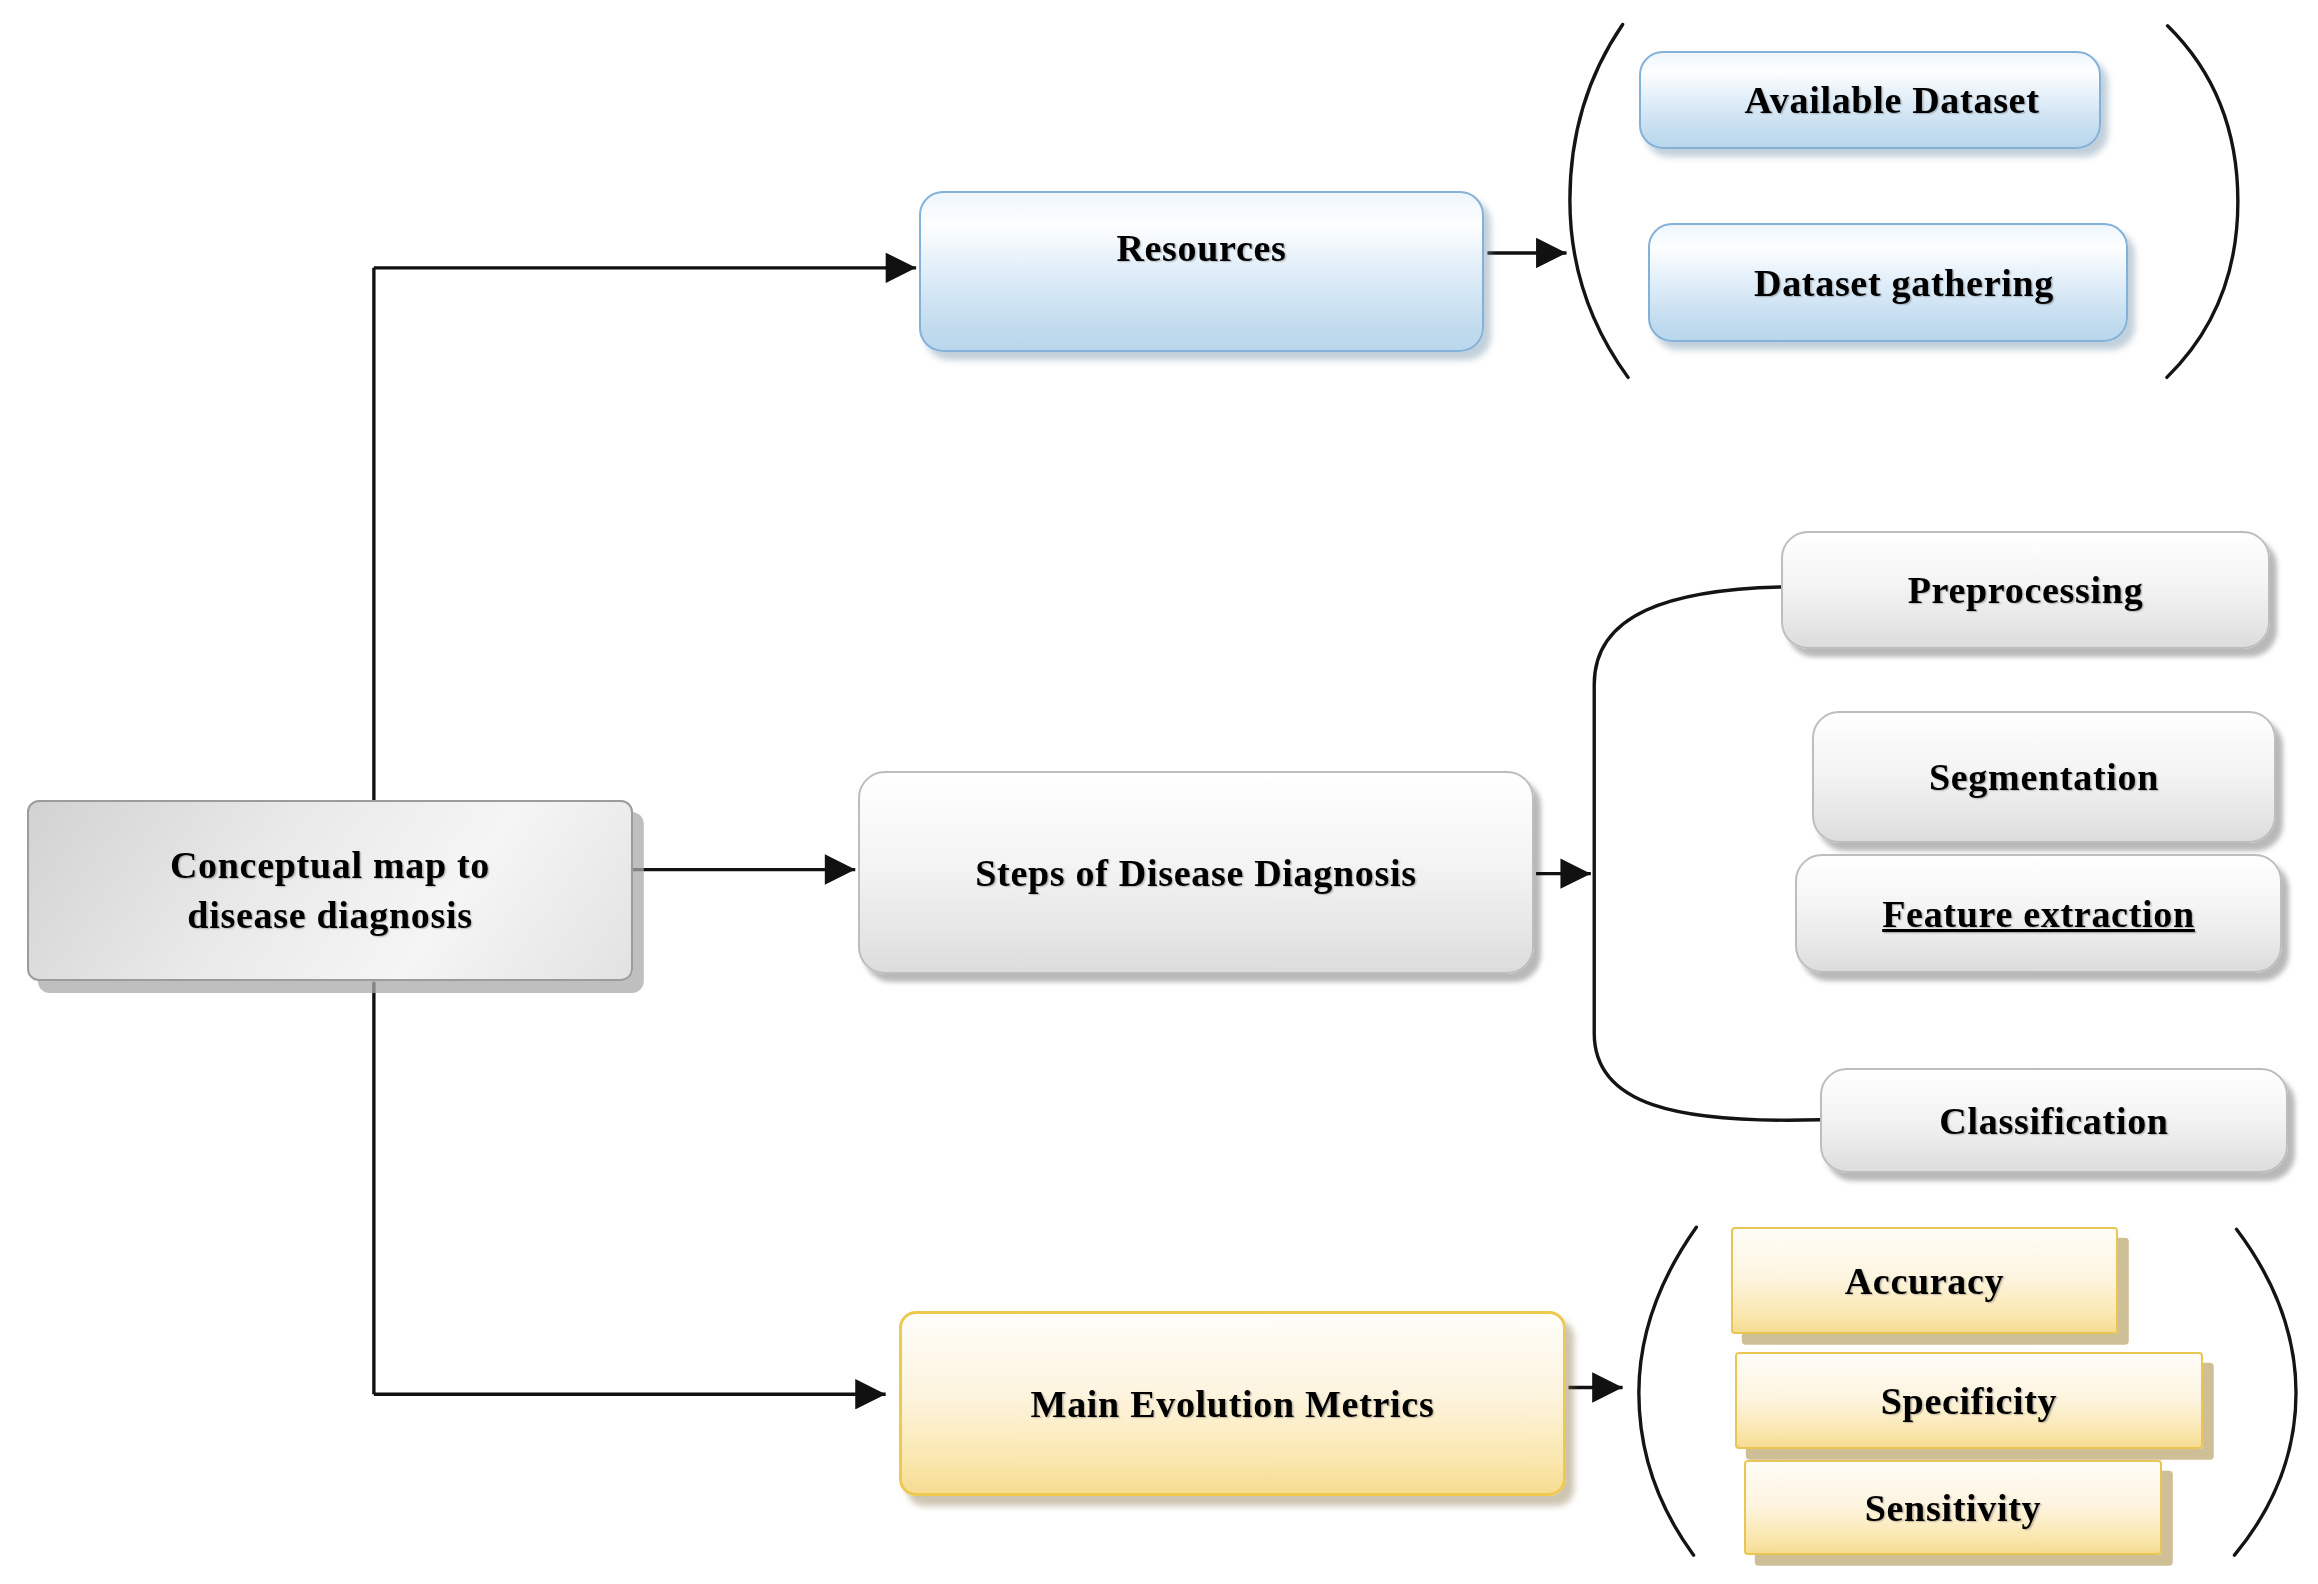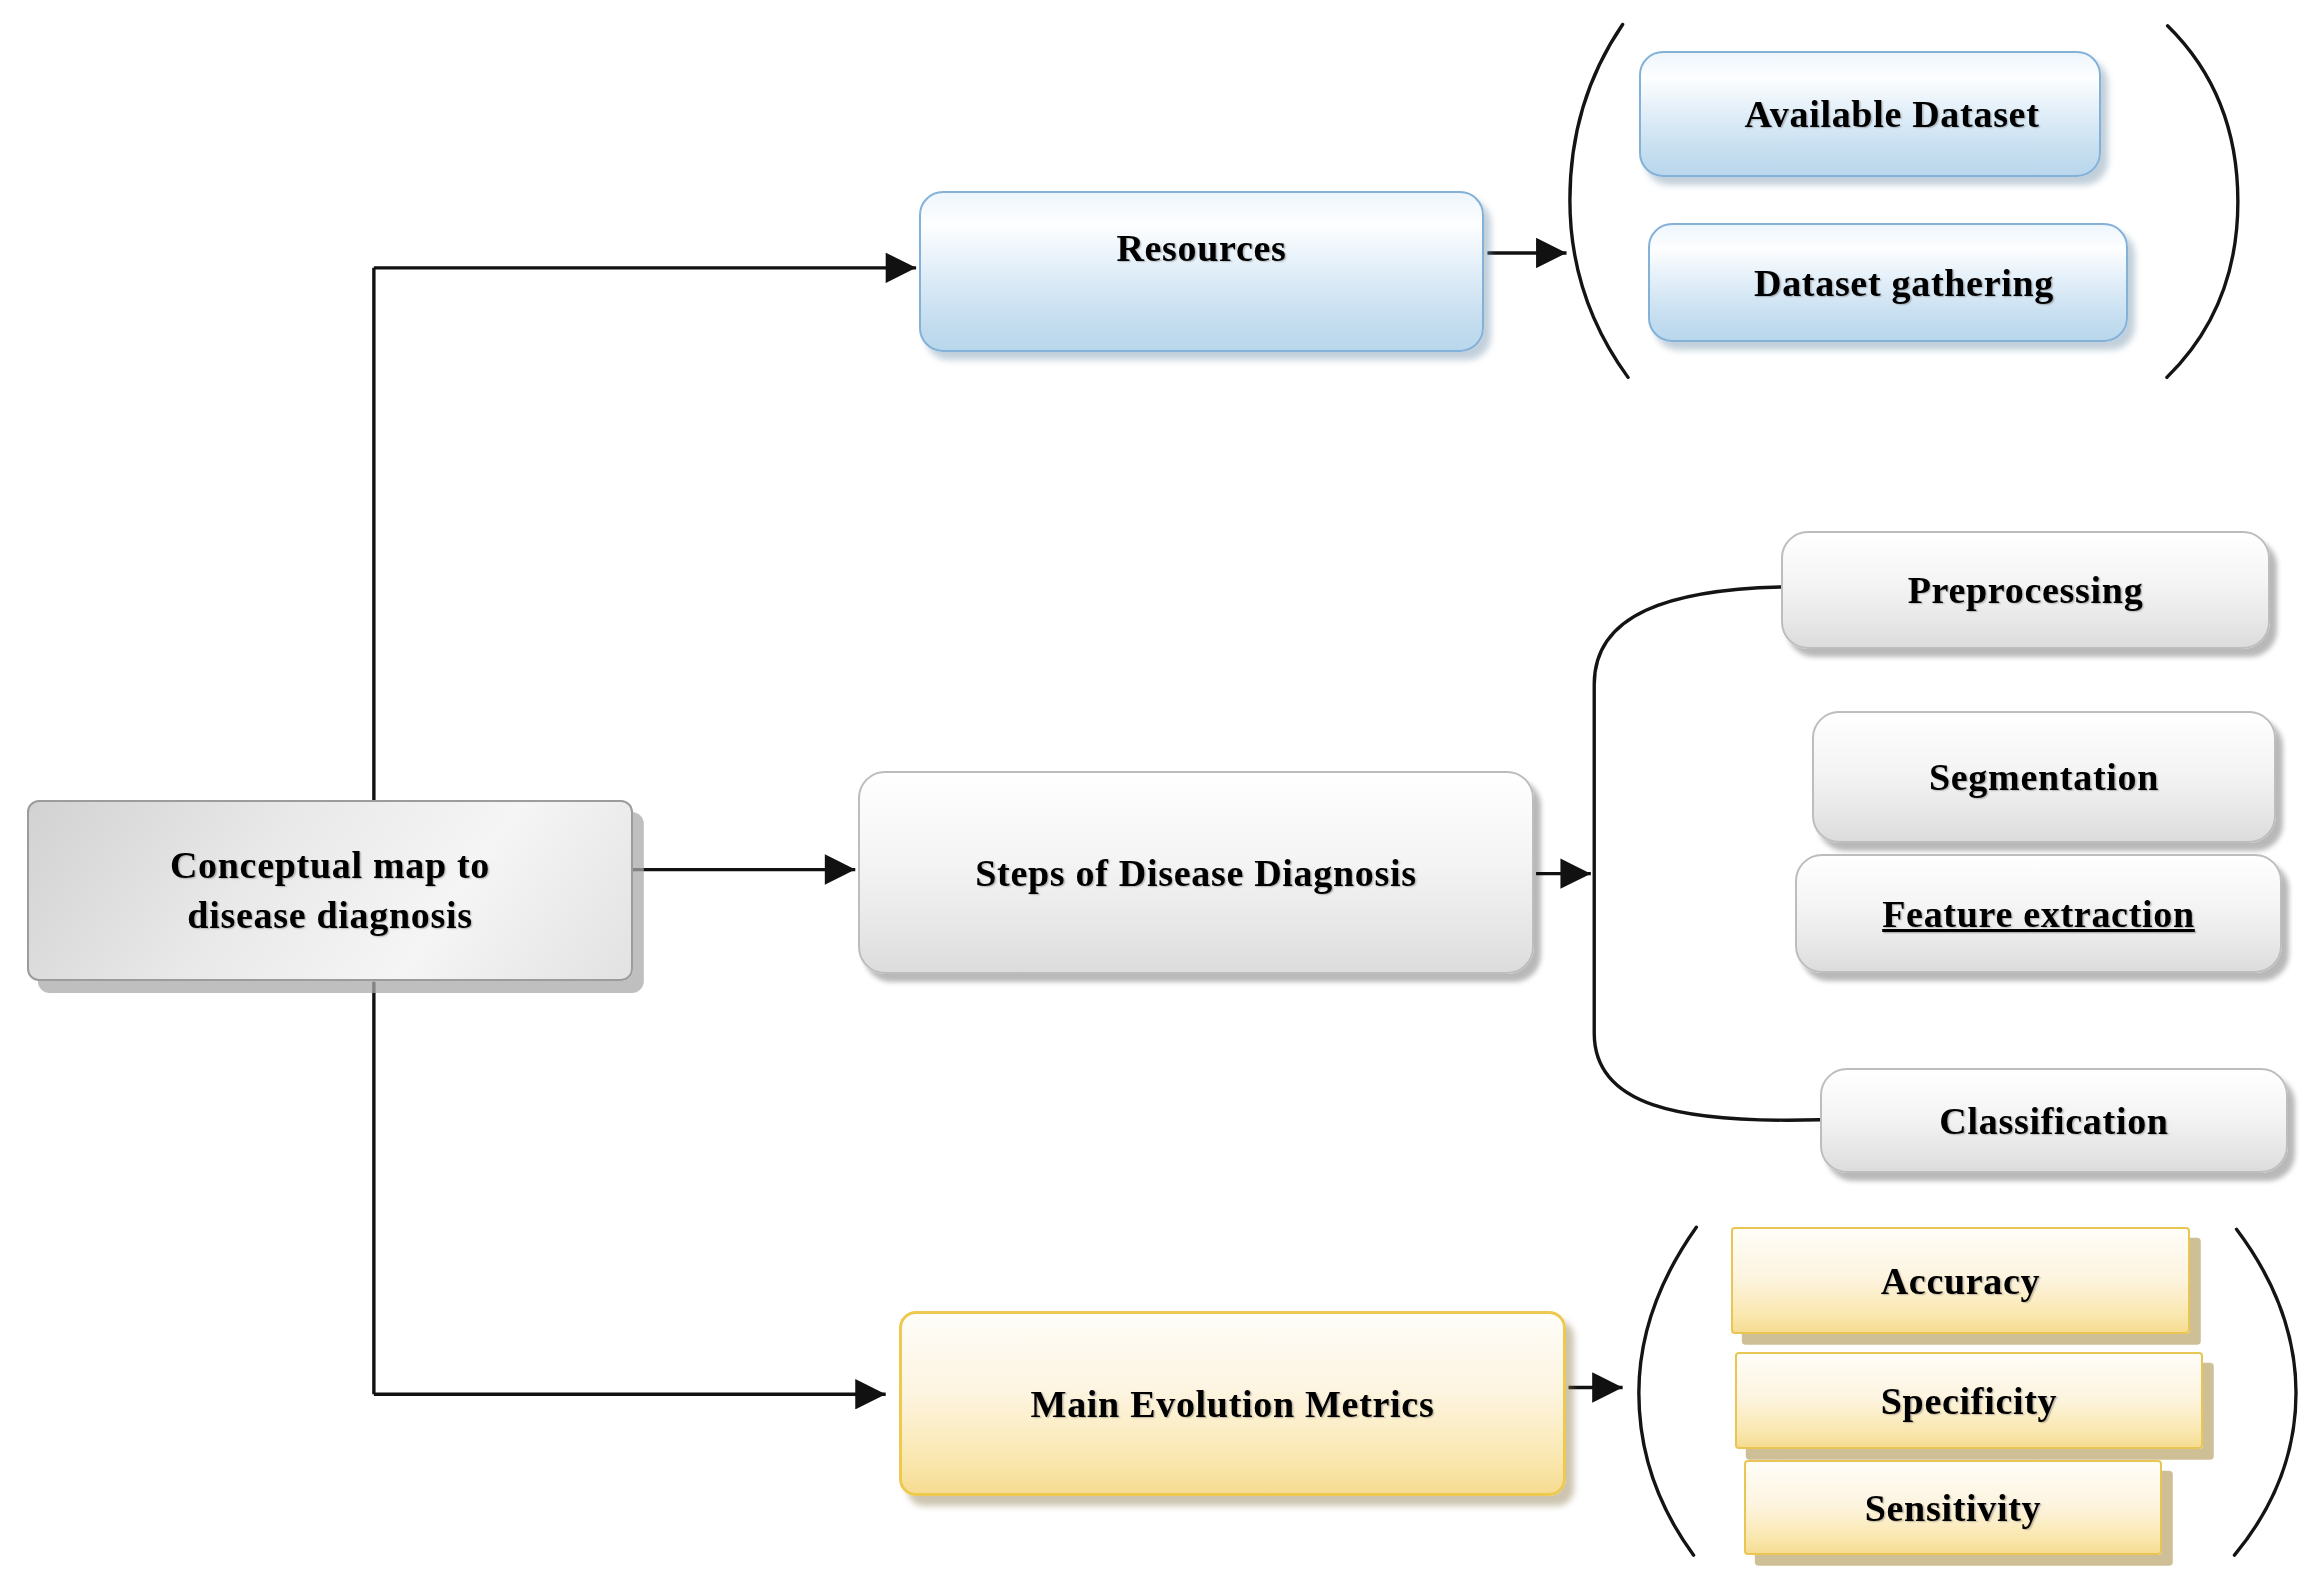--- a/index.html
+++ b/index.html
@@ -62,29 +62,29 @@
   }
   .yellow-rect{
     border:2.7px solid #e9c654;
     border-radius:4px;
     background:linear-gradient(180deg,#fffdf8 0%,#fdf4df 48%,#fae7ae 84%,#f6dc92 100%);
     box-shadow:10.8px 10.8px 0 rgba(190,170,115,.75);
   }
   
   #node-root          {left:27px;  top:800px; width:606px; height:181px; white-space:pre-line; line-height:1.3;}
   #node-resources     {left:919px;top:191px;  width:565px; height:161px; padding-bottom:47px;}
-  #node-available     {left:1639px;top:51px;   width:462px; height:126px;padding-left:44px;}
+  #node-available     {left:1639px;top:51px;   width:462px; height:98px;padding-left:44px;}
   #node-gathering     {left:1648px;top:223px;  width:480px; height:119px;padding-left:32px;}
   #node-steps         {left:858px;top:771px; width:676px;height:203px;}
   #node-preprocessing {left:1781px;top:531px;  width:489px; height:118px;}
   #node-segmentation  {left:1812px;top:711px; width:464px; height:132px;}
   #node-feature       {left:1795px;top:854px; width:487px; height:119px;text-decoration:underline;}
   #node-classification{left:1820px;top:1068px; width:468px; height:105px;}
   #node-metrics       {left:899px;top:1311px; width:667px; height:185px;}
-  #node-accuracy      {left:1731px;top:1227px; width:459px; height:107px;}
+  #node-accuracy      {left:1731px;top:1227px; width:387px; height:107px;}
   #node-specificity   {left:1735px;top:1352px; width:468px; height:97px;}
   #node-sensitivity   {left:1744px;top:1460px; width:418px; height:95px;}
 
   .line{stroke:#111;stroke-width:5;fill:none;}
   .bracket{stroke:#141414;stroke-width:5;fill:none;stroke-linecap:round;}
 </style>
 </head>
 <body>
 
 <div id="canvas">

